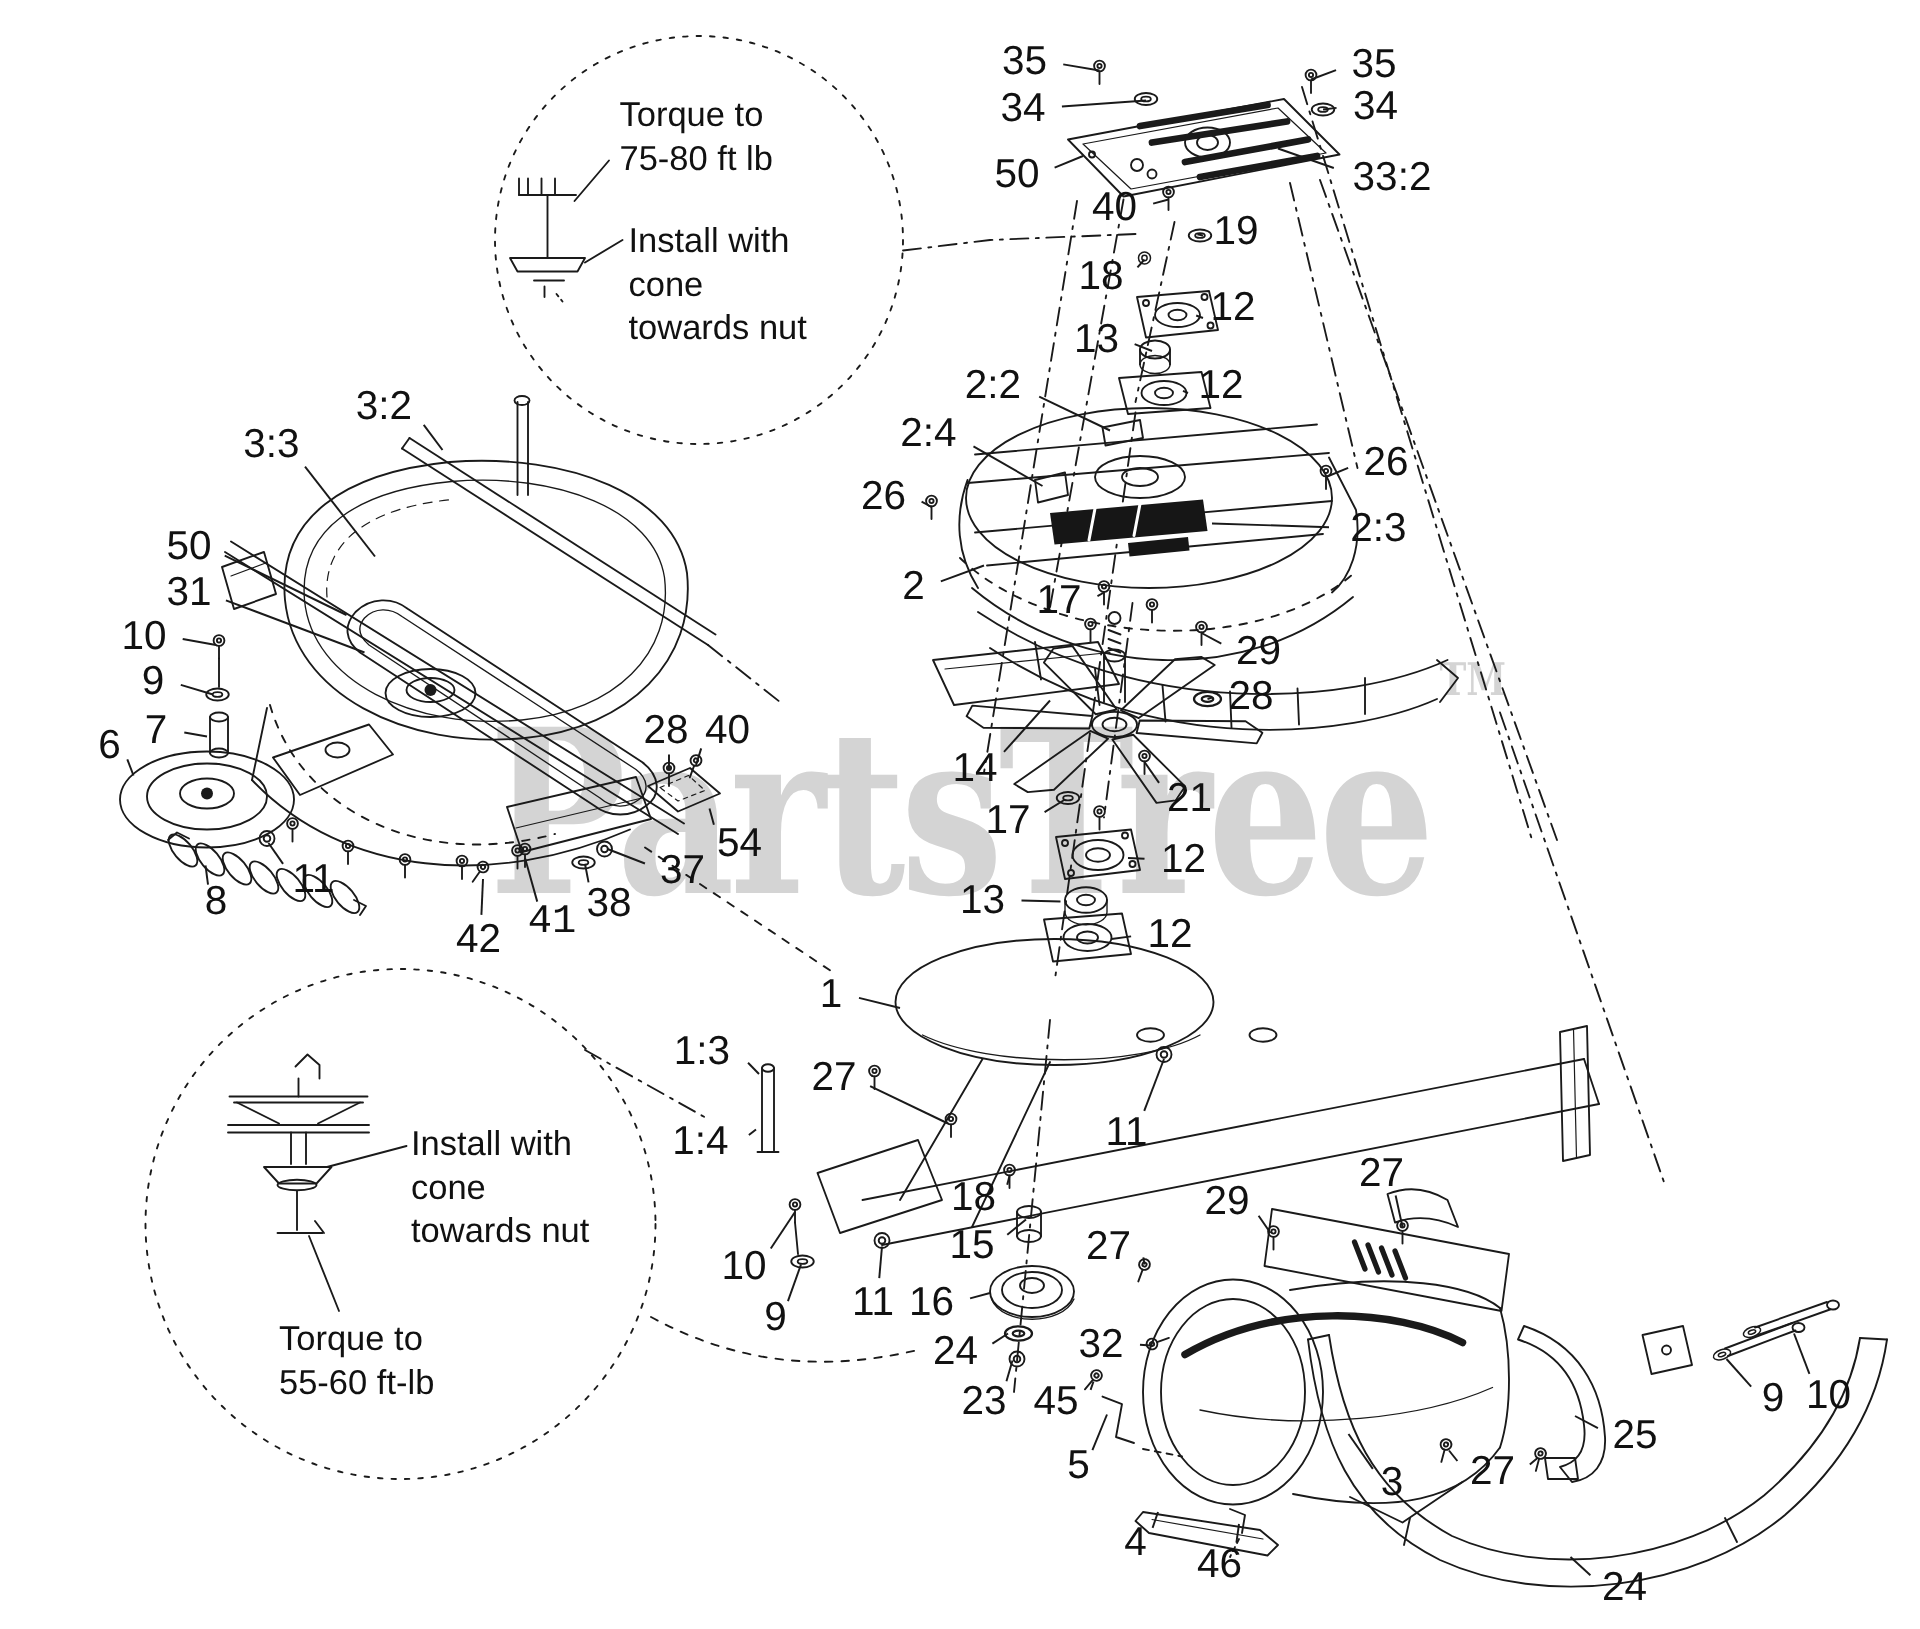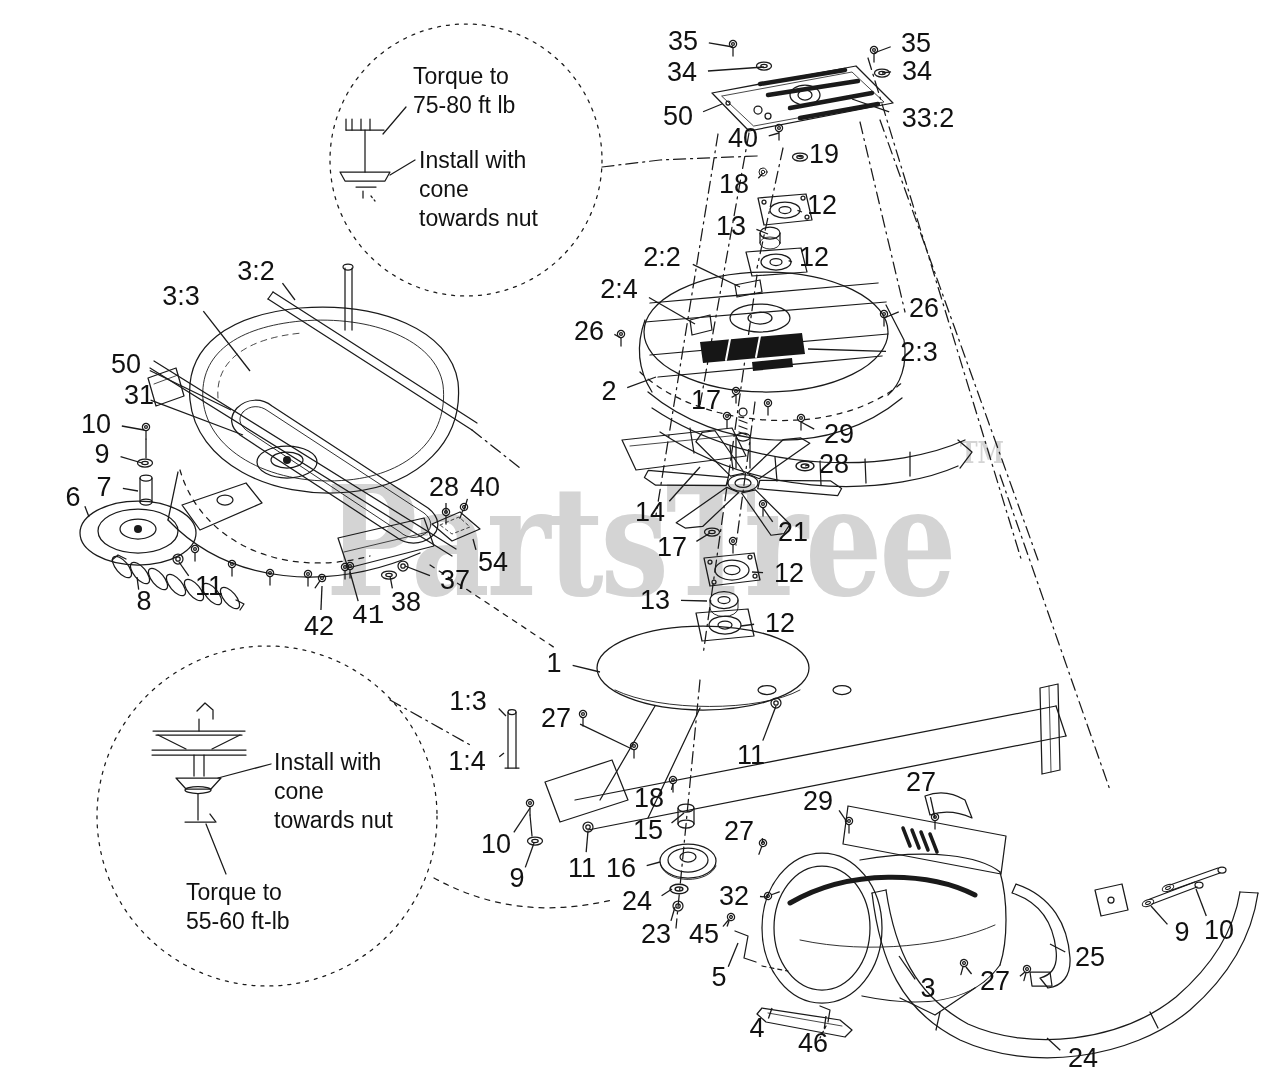--- a/index.html
+++ b/index.html
@@ -508,21 +508,21 @@
       <div class="part-label" style="left: 995px; top: 981px;">27</div>
       <div class="part-label" style="left: 928px; top: 988px;">3</div>
       <div class="part-label" style="left: 1182px; top: 932px;">9</div>
       <div class="part-label" style="left: 1219px; top: 930px;">10</div>
       <div class="part-label" style="left: 1083px; top: 1058px;">24</div>
       <div class="part-label" style="left: 757px; top: 1028px;">4</div>
       <div class="part-label" style="left: 813px; top: 1043px; text-align: right;">46</div>
       <div class="part-label" style="left: 256px; top: 271px;">3:2</div>
       <div class="part-label" style="left: 181px; top: 296px;">3:3</div>
       <div class="part-label" style="left: 126px; top: 364px;">50</div>
-      <div class="part-label" style="left: 126px; top: 395px; margin-left: 13px;">31</div>
+      <div class="part-label" style="left: 126px; top: 395px;">31</div>
       <div class="part-label" style="left: 96px; top: 424px;">10</div>
       <div class="part-label" style="left: 102px; top: 454px;">9</div>
       <div class="part-label" style="left: 104px; top: 487px;">7</div>
       <div class="part-label" style="left: 73px; top: 497px;">6</div>
       <div class="part-label" style="left: 144px; top: 601px;">8</div>
       <div class="part-label" style="left: 209px; top: 586px;">11</div>
       <div class="part-label" style="left: 444px; top: 487px;">28</div>
       <div class="part-label" style="left: 485px; top: 487px; text-align: right;">40</div>
       <div class="part-label" style="left: 493px; top: 562px;">54</div>
       <div class="part-label" style="left: 455px; top: 580px;">37</div>

